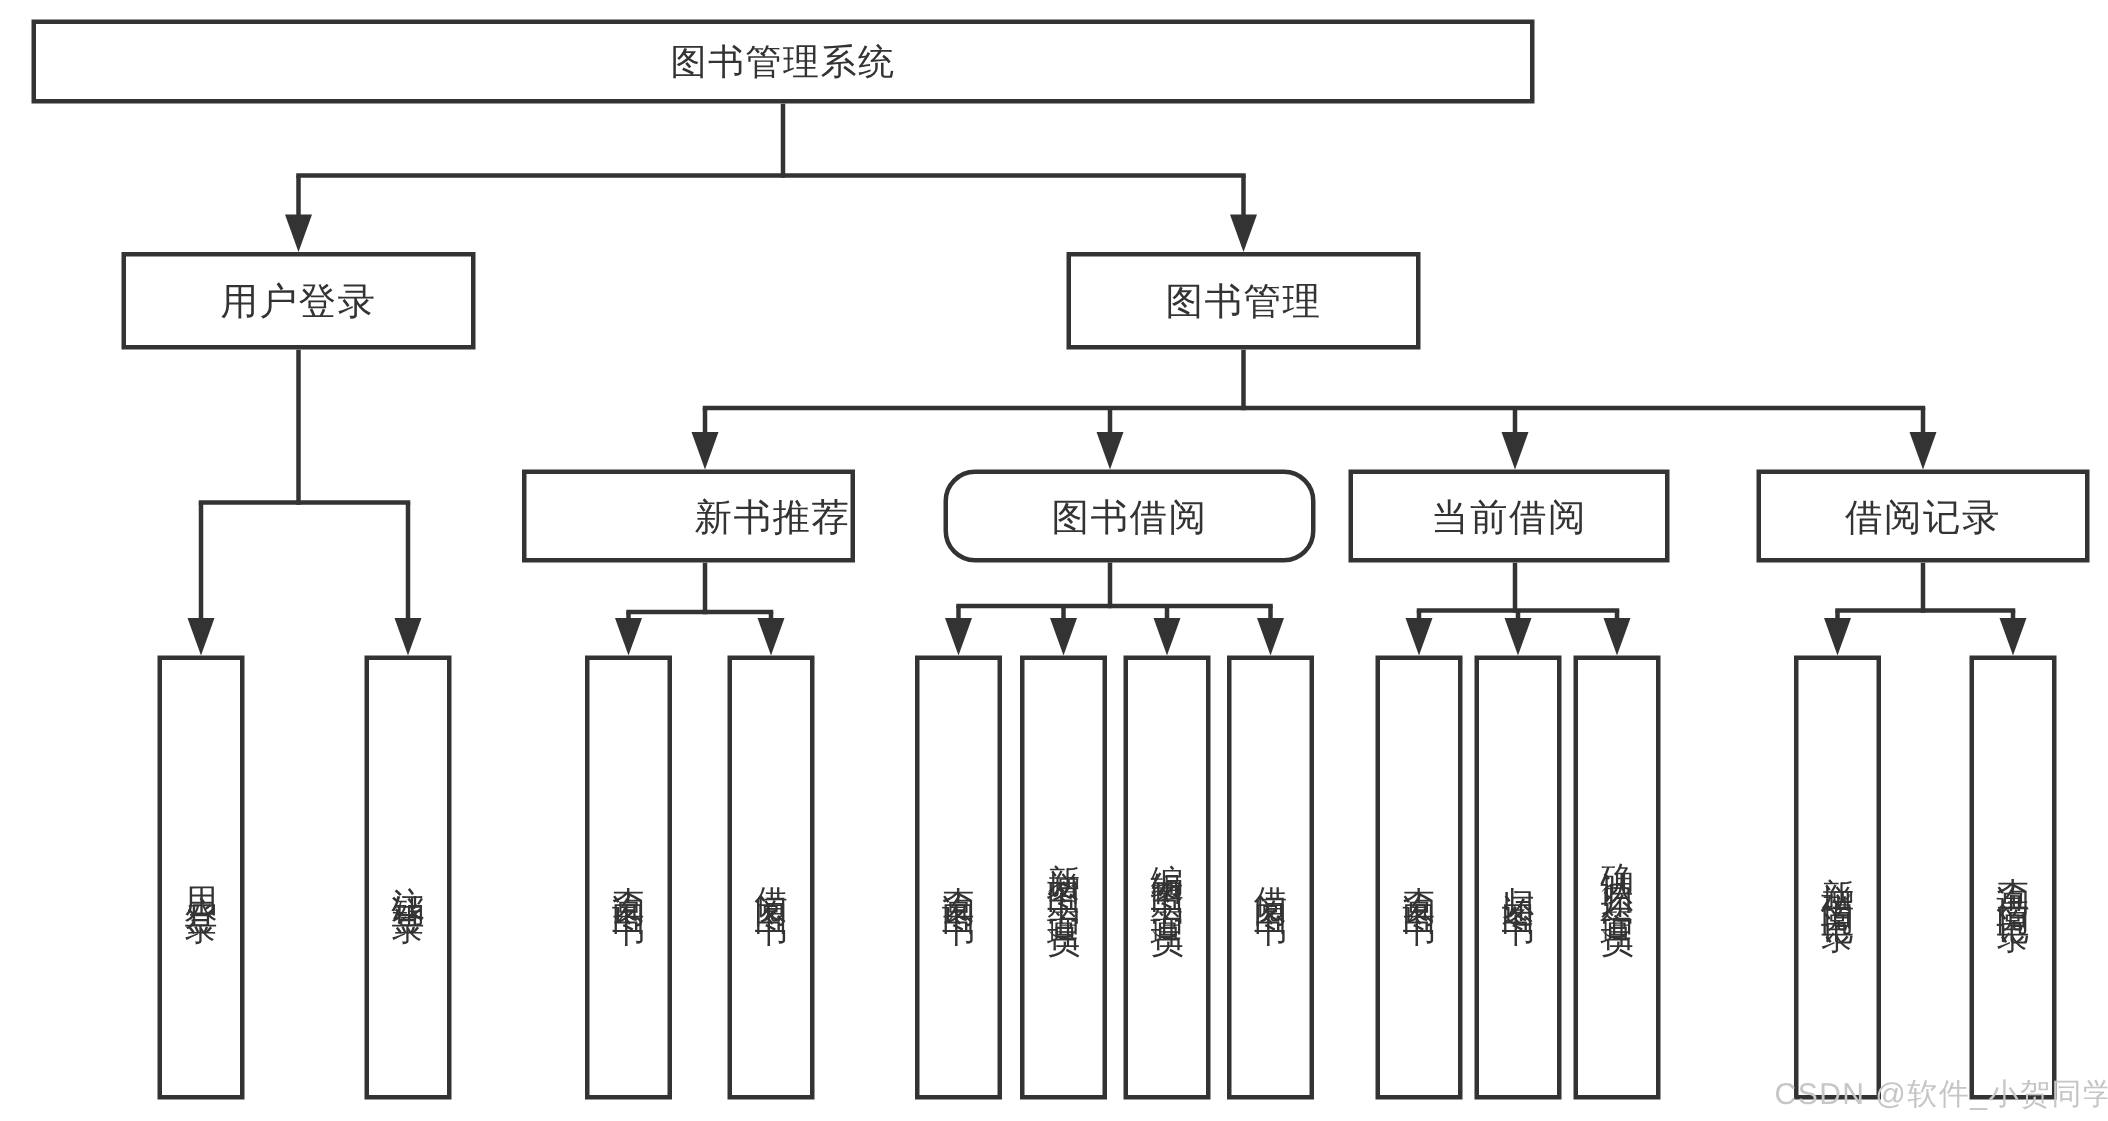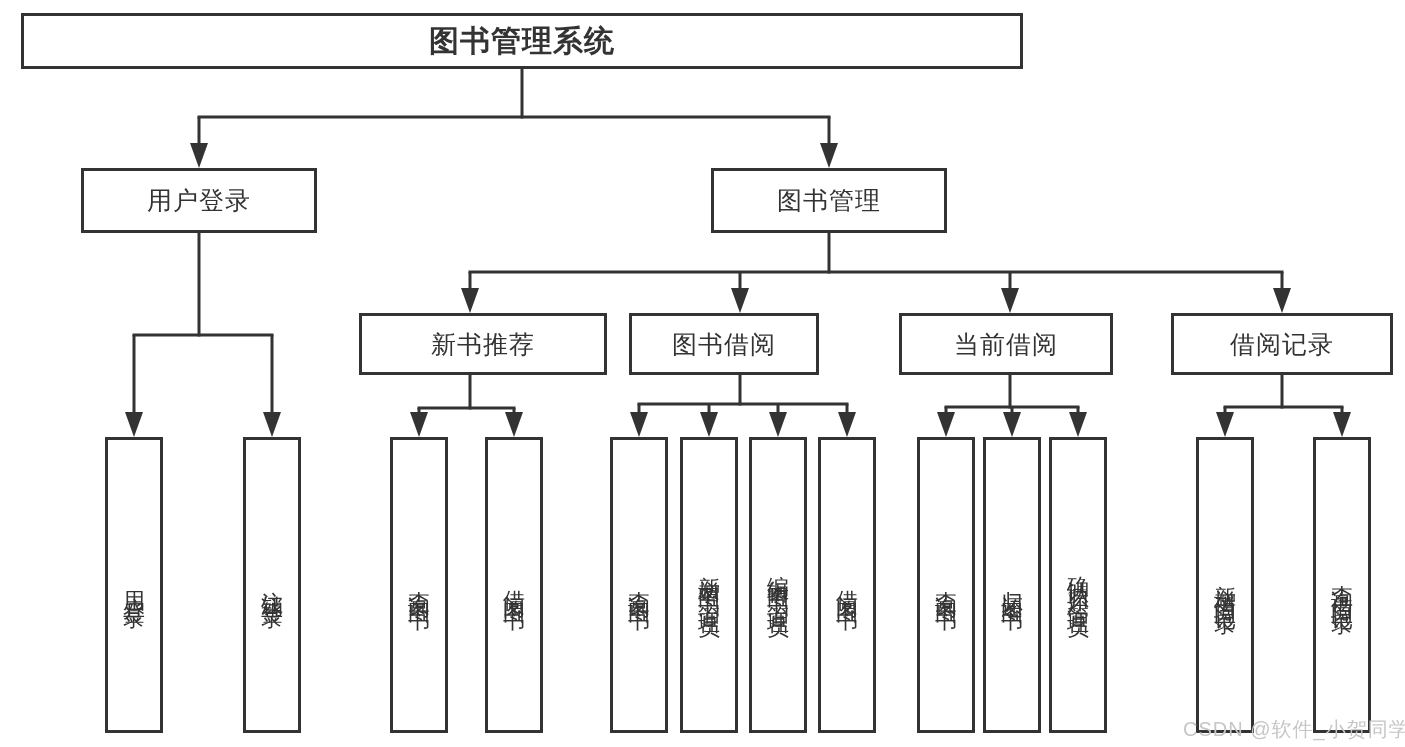--- a/index.html
+++ b/index.html
@@ -23,37 +23,37 @@
     background: #ffffff;
     border: 3px solid #333333;
     color: #333333;
     display: flex;
     align-items: center;
     justify-content: center;
     z-index: 1;
     text-align: center;
   }
   .h-node { font-size: 22px; letter-spacing: 1px; }
-  .root-node { font-size: 30px; font-weight: bold; }
+  .root-node { font-size: 24px; }
   .mid-node { font-size: 25px; }
   .v-node {
     writing-mode: vertical-rl;
     font-size: 22px;
     letter-spacing: 6px;
     line-height: 1;
   }
   .v-node span { display: block; }
   
   .n-root  { left: 21px;   top: 13px;  width: 1002px; height: 56px; }
   
   .n-l2a   { left: 81px;   top: 168px; width: 236px; height: 65px; }
   .n-l2b   { left: 711px;  top: 168px; width: 236px; height: 65px; text-align: center; }
   
-  .n-l3a   { left: 359px;  top: 313px; width: 248px; height: 62px; }
-  .n-l3b   { left: 629px;  top: 313px; width: 190px; height: 62px; }
+  .n-l3a   { left: 348px;  top: 313px; width: 222px; height: 62px; justify-content: flex-end; }
+  .n-l3b   { left: 629px;  top: 313px; width: 248px; height: 62px; border-radius: 21px; }
   .n-l3c   { left: 899px;  top: 313px; width: 214px; height: 62px; }
   .n-l3d   { left: 1171px; top: 313px; width: 222px; height: 62px; }
   
   .leaf    { top: 437px; width: 58px; height: 296px; }
   .n-f01 { left: 105px; }  .n-f02 { left: 243px; }
   .n-f03 { left: 390px; }  .n-f04 { left: 485px; }
   .n-f05 { left: 610px; }  .n-f06 { left: 680px; }
   .n-f07 { left: 749px; }  .n-f08 { left: 818px; }
   .n-f09 { left: 917px; }  .n-f10 { left: 983px; }
   .n-f11 { left: 1049px; }

